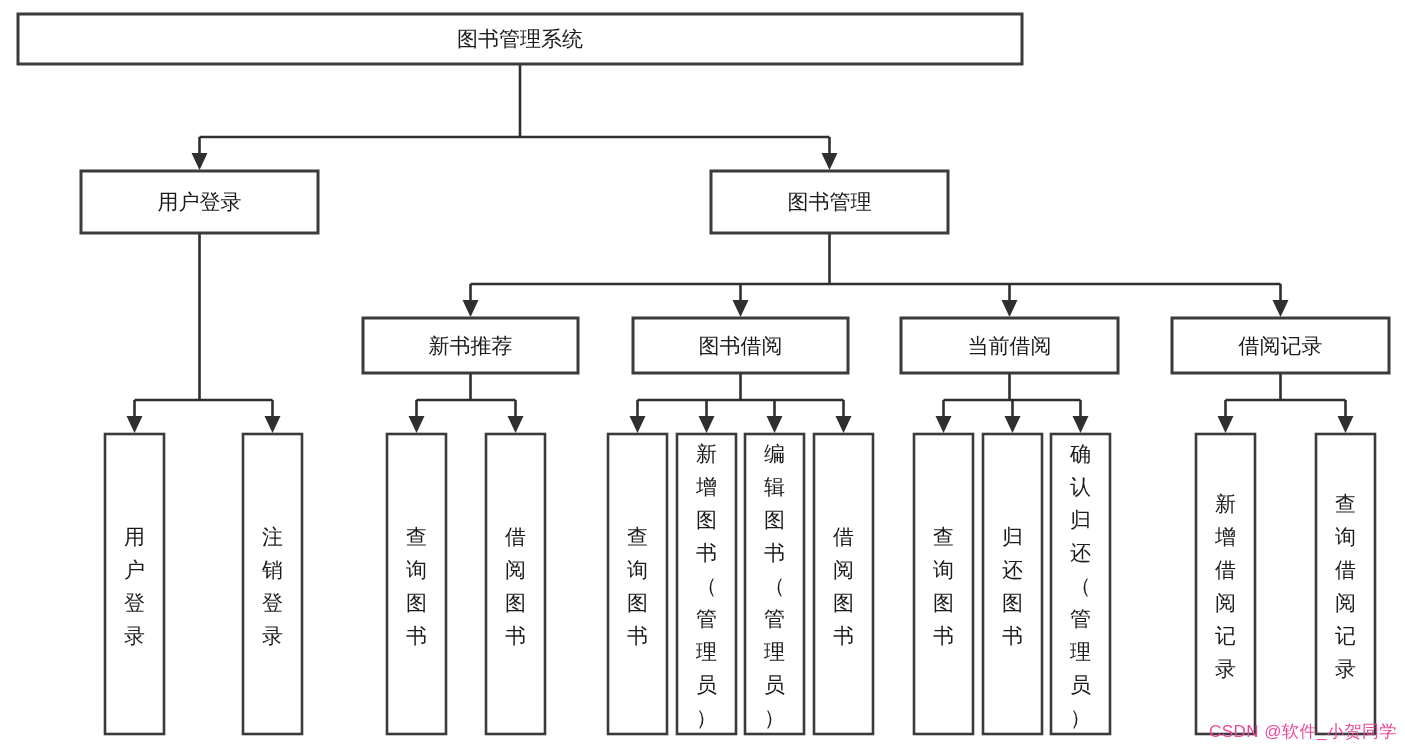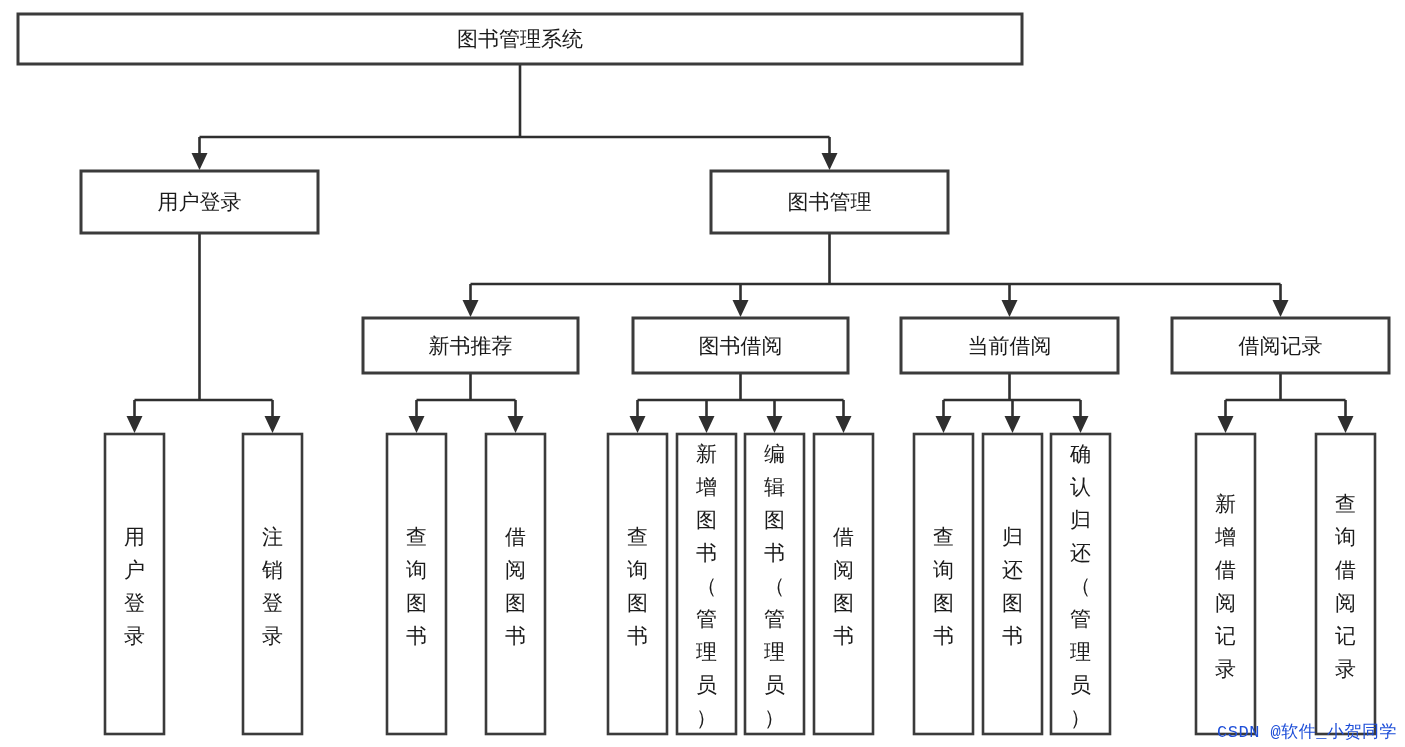--- a/index.html
+++ b/index.html
@@ -54,23 +54,23 @@
   .node-label-v {
     fill: #1b1b1b;
     font-family: "DejaVu Sans", "Liberation Sans", sans-serif;
     font-size: 21px;
     text-anchor: middle;
   }
   .watermark {
     position: absolute;
     right: 8px;
     bottom: 4px;
-    font-family: Liberation Mono, monospace;
+    font-family: Liberation Sans, sans-serif;
     font-size: 17px;
-    color: #1d4ed8;
+    color: #ec4899;
     letter-spacing: 0.5px;
     white-space: nowrap;
     pointer-events: none;
   }
 </style>
 </head>
 <body>
 
 <div id="diagram-root">
   <svg class="flow" viewBox="0 0 1405 747" xmlns="http://www.w3.org/2000/svg">

